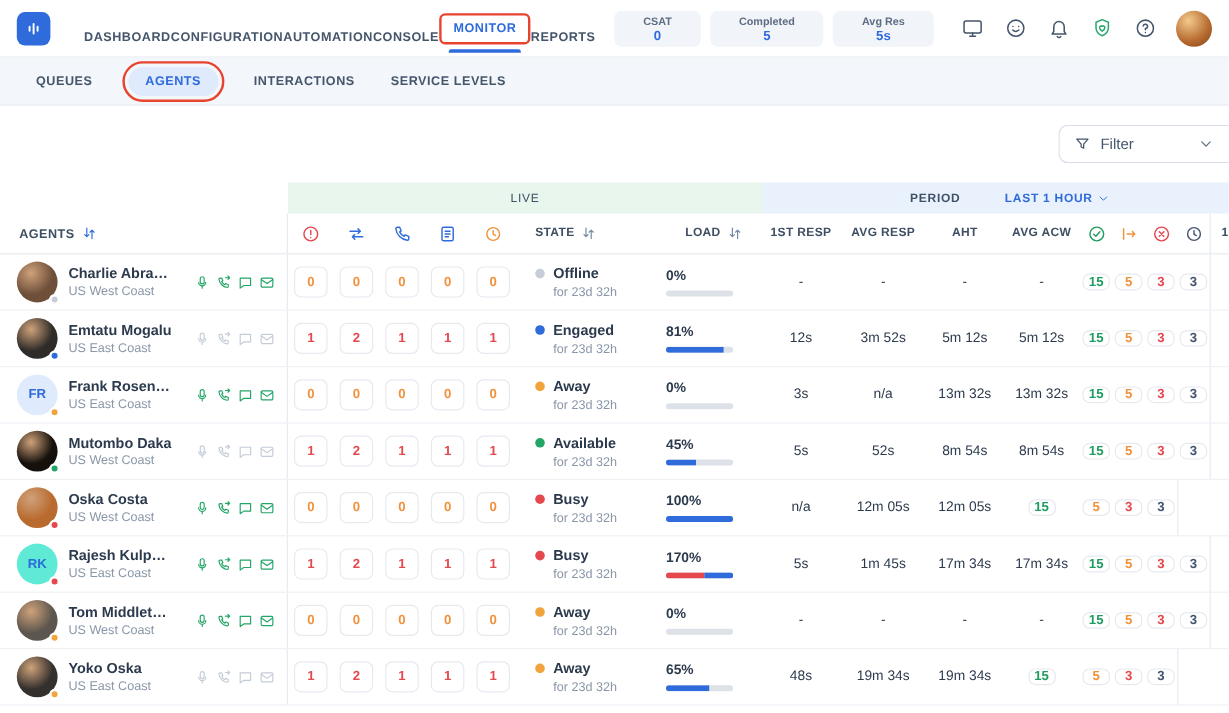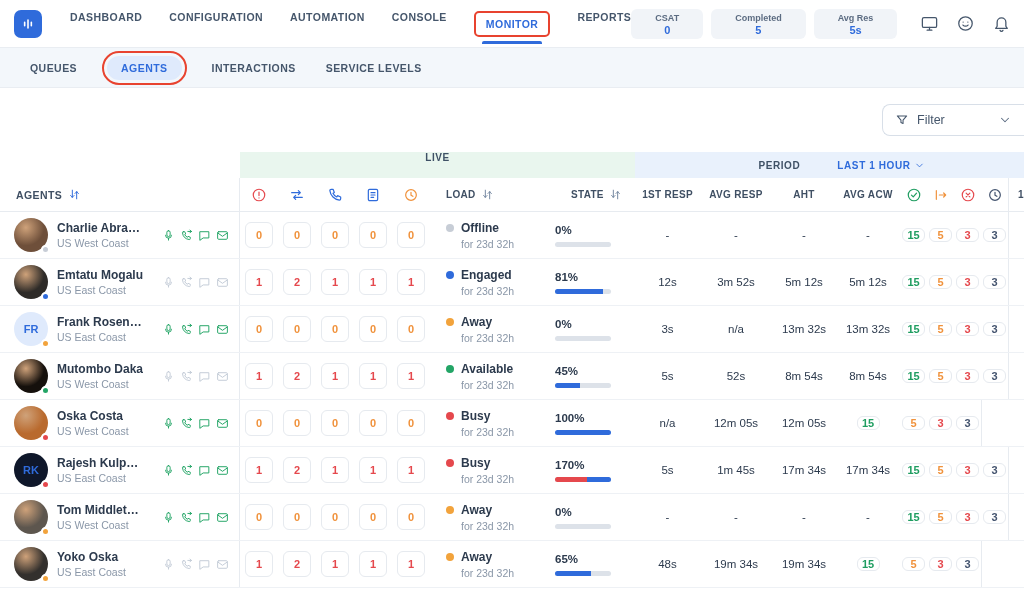--- a/index.html
+++ b/index.html
@@ -5,21 +5,21 @@
   * { margin:0; padding:0; box-sizing:border-box; }
   html,body { width:1024px; height:594px; overflow:hidden; background:#fff;
     font-family:"Liberation Sans", sans-serif; color:#2c3a4d; }
 
   
   .topbar { display:flex; align-items:center; height:48px; padding:0 14px;
     border-bottom:1px solid #e9edf2; background:#fff; position:relative; }
   .logo { width:28px; height:28px; border-radius:7px; background:var(--accent,#2f6bdb);
     display:flex; align-items:center; justify-content:center; margin-right:28px; flex-shrink:0; }
   .logo svg { width:16px; height:16px; stroke:#fff; fill:none; stroke-width:2.4; stroke-linecap:round; }
-  .nav { display:flex; align-items:flex-start; gap:27px; }
+  .nav { display:flex; align-items:flex-end; }
   .nav-item { font-size:10.5px; font-weight:700; letter-spacing:.45px; color:#45566b;
     cursor:pointer; white-space:nowrap; }
   .nav-item.active { color:var(--accent,#2f6bdb); border:2px solid var(--annot,#e8432f);
     border-radius:5px; padding:5px 10px; position:relative; }
   .nav-item.active::after { content:''; position:absolute; left:6px; right:6px; bottom:-9px;
     height:3px; border-radius:2px 2px 0 0; background:var(--accent,#2f6bdb); }
   .stats { margin-left:auto; display:flex; gap:8px; margin-right:16px; }
   .chip { background:#f1f4f8; border-radius:6px; padding:4px 24px 3px; text-align:center; min-width:44px; }
   .chip .lbl { font-size:9px; font-weight:600; color:#5c6c82; white-space:nowrap; }
   .chip .val { font-size:11px; font-weight:700; color:var(--accent,#2f6bdb); margin-top:1px; }
@@ -44,22 +44,22 @@
   .filter { position:absolute; right:0; top:16px; width:142px; height:32px;
     border:1px solid #d8dfe8; border-right:none; border-radius:8px 0 0 8px; background:#fff;
     display:flex; align-items:center; gap:8px; padding:0 12px; font-size:12.5px; color:#45566b; cursor:pointer; }
   .filter .icn { width:14px; height:14px; }
   .filter .chev { margin-left:auto; color:#5c6c82; }
 
   
   .grid { display:grid;
     grid-template-columns:240px 38px 38px 38px 38px 38px 125px 80px 65px 72px 64px 64px 27px 27px 27px 27px 40px; }
   .group-row { height:26px; }
-  .g-live { grid-column:2/9; background:var(--live-bg,#e9f6ee); display:flex; align-items:flex-start;
-    justify-content:center; font-size:10px; font-weight:700; letter-spacing:.6px; color:#3f5166; }
+  .g-live { grid-column:2/9; background:var(--live-bg,#e9f6ee); display:flex; align-items:center;
+    justify-content:center; font-size:10px; font-weight:400; letter-spacing:.6px; color:#3f5166; }
   .g-period { grid-column:9/18; background:var(--period-bg,#e9f1fc); display:flex; align-items:center;
     justify-content:center; gap:6px; font-size:10px; font-weight:700; letter-spacing:.6px; }
   .g-period .p-lbl { color:#3f5166; }
   .p-range { color:var(--accent,#2f6bdb); display:flex; align-items:flex-end; gap:3px; cursor:pointer;margin-left:31px; }
   .p-range .icn { width:11px; height:11px; }
 
   .header-row { height:34px; border-bottom:1px solid #e7ebf0; align-items:center; }
   .cell { display:flex; align-items:center; height:100%; }
   .center { justify-content:center; }
   .agents-h { padding-left:16px; gap:6px; font-size:10.5px; font-weight:700; letter-spacing:.4px;
@@ -259,30 +259,30 @@
         </span>
       </div>
     <div class="cell center">
         <span class="icn h-orange">
           <svg viewBox="0 0 24 24">
             <circle cx="12" cy="12" r="8"></circle>
             <path d="M12 8v4.2l2.8 1.8"></path>
           </svg>
         </span>
       </div>
+    <div class="cell state-h">
+      <span>STATE</span>
+      <span class="icn sort">
+          <svg viewBox="0 0 24 24">
+            <path d="M8 4v13m0 0-3.2-3.2M8 17l3.2-3.2M16 20V7m0 0-3.2 3.2M16 7l3.2 3.2"></path>
+          </svg>
+        </span>
+    </div>
     <div class="cell load-h">
       <span>LOAD</span>
-      <span class="icn sort">
-          <svg viewBox="0 0 24 24">
-            <path d="M8 4v13m0 0-3.2-3.2M8 17l3.2-3.2M16 20V7m0 0-3.2 3.2M16 7l3.2 3.2"></path>
-          </svg>
-        </span>
-    </div>
-    <div class="cell state-h">
-      <span>STATE</span>
       <span class="icn sort">
           <svg viewBox="0 0 24 24">
             <path d="M8 4v13m0 0-3.2-3.2M8 17l3.2-3.2M16 20V7m0 0-3.2 3.2M16 7l3.2 3.2"></path>
           </svg>
         </span>
     </div>
     <div class="cell h-label">1ST RESP</div>
     <div class="cell h-label">AVG RESP</div>
     <div class="cell h-label">AHT</div>
     <div class="cell h-label">AVG ACW</div>
@@ -716,21 +716,21 @@
         <div class="cell center">
           <span class="kbox k-red">3</span>
         </div>
         <div class="cell center">
           <span class="kbox k-slate">3</span>
         </div>
     <div class="cell sliver"></div>
       </div>
       <div class="grid row">
     <div class="cell agent-cell">
-      <div class="avatar" style="background:#0f172a;color:#2f6bdb">RK<span class="dot" style="background:#e5484d"></span></div>
+      <div class="avatar" style="background:#5eead4;color:#2f6bdb">RK<span class="dot" style="background:#e5484d"></span></div>
       <div class="a-text">
         <div class="a-name">Rajesh Kulp…</div>
         <div class="a-region">US East Coast</div>
       </div>
       <div class="channels on">
         <span class="icn ">
               <svg viewBox="0 0 24 24">
                 <path d="M12 3a3 3 0 0 1 3 3v5a3 3 0 0 1-6 0V6a3 3 0 0 1 3-3z"></path>
                 <path d="M6.5 11.5a5.5 5.5 0 0 0 11 0M12 17v3.5"></path>
               </svg>

